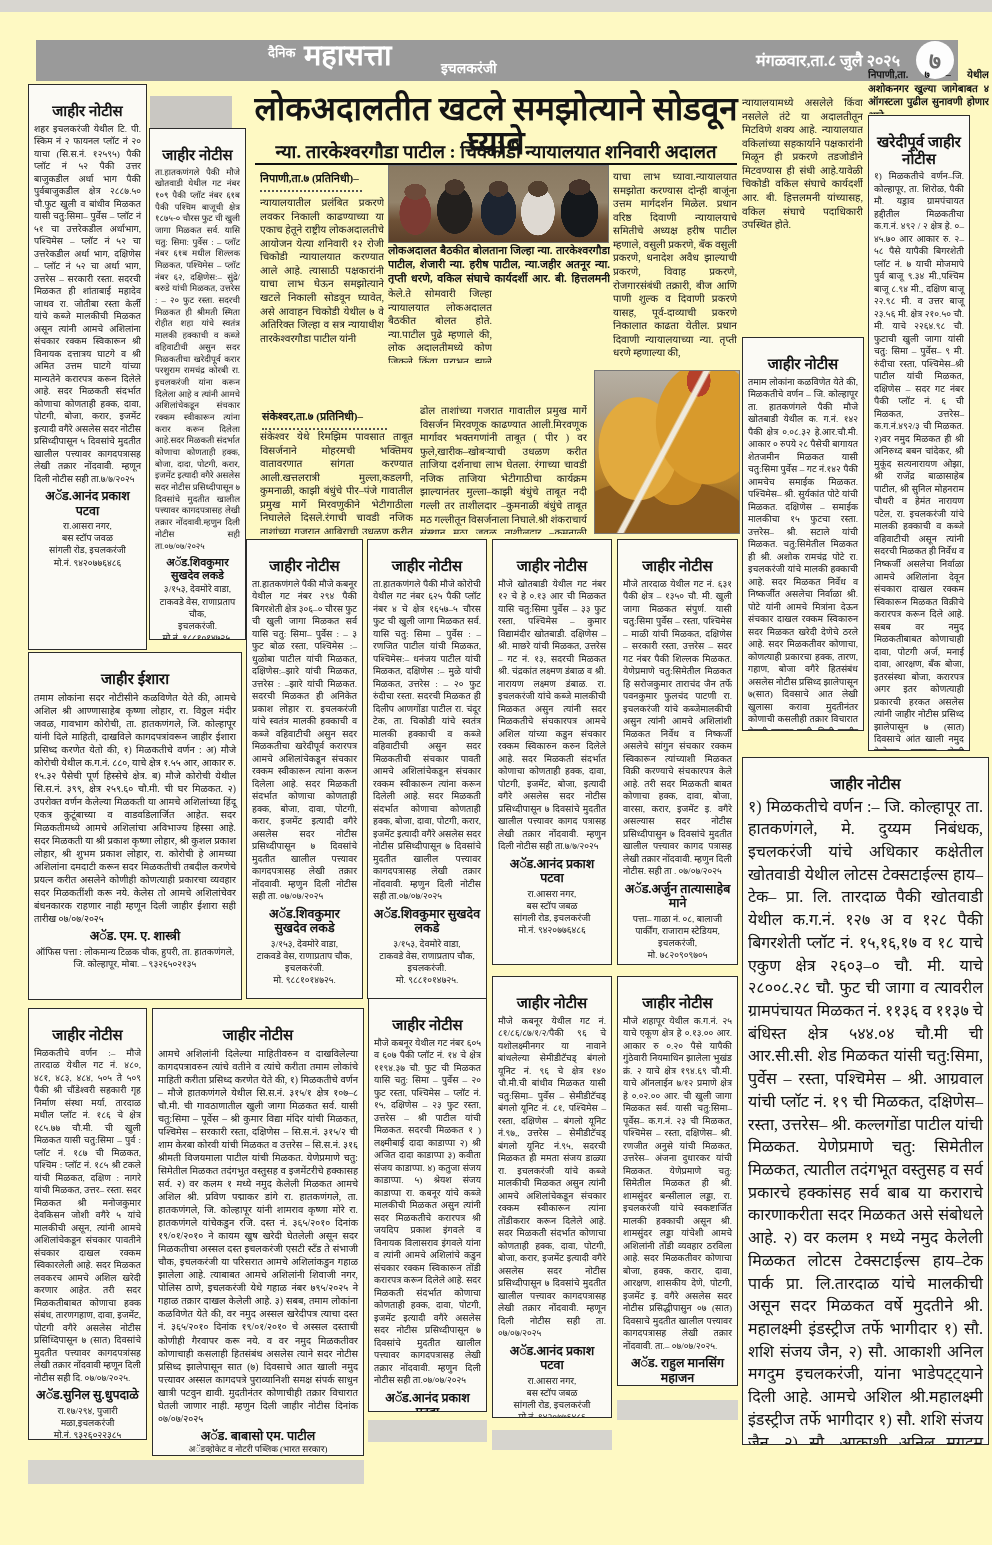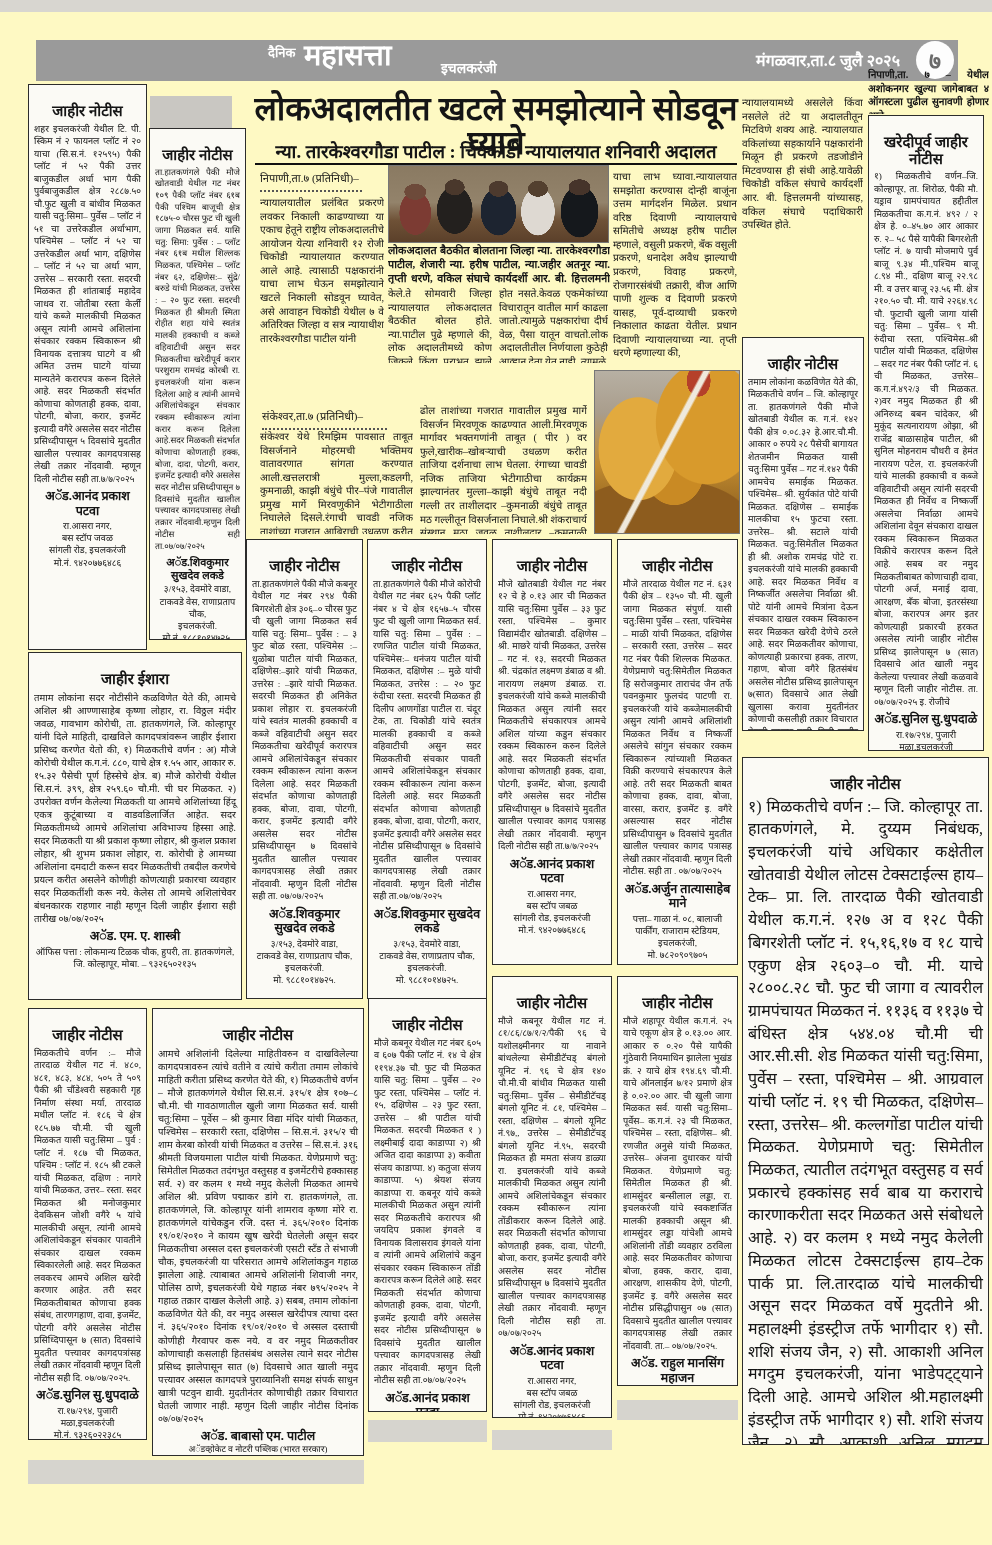--- a/index.html
+++ b/index.html
@@ -10,21 +10,21 @@
   .mast-daily{position:absolute;left:232px;top:3px;font-size:13px;font-weight:bold;color:#fff;}
   .mast-name{position:absolute;left:268px;top:0px;font-size:29px;font-weight:bold;color:#fff;line-height:1.1;}
   .mast-city{position:absolute;left:405px;top:18px;font-size:14px;font-weight:bold;color:#fff;}
   .mast-date{position:absolute;right:58px;top:9px;font-size:16px;font-weight:bold;color:#fff;text-align:center;}
   .mast-circle{position:absolute;right:4px;top:1px;width:38px;height:38px;border-radius:50%;background:#fdfdfd;color:#6a6a6a;font-size:23px;font-weight:bold;display:flex;align-items:center;justify-content:center;}
   .headline{font-size:33px;font-weight:bold;text-align:center;line-height:1.04;}
   .subhead{font-size:18.5px;font-weight:bold;text-align:center;}
   .rule{background:#111;}
   .graybox{background:#c9c7c2;}
   .gray-strip{background:#d6d4ce;}
-  .dateline{font-size:11px;font-weight:normal;}
+  .dateline{font-size:11px;font-weight:bold;}
   .dots{border-bottom:2px dotted #555;height:2px;margin:3px 0 4px;width:82%;}
   .body-txt{font-size:10.2px;line-height:1.33;text-align:justify;overflow:hidden;}
   .caption{font-size:10.8px;font-weight:bold;line-height:1.28;text-align:justify;overflow:hidden;}
   .m-head{font-size:25px;font-weight:bold;line-height:1.05;}
   .notice{border:1.4px solid #2c2c2c;background:#fbfaf5;padding:17px 5px;overflow:hidden;box-sizing:border-box;}
   .n-head{font-size:15px;font-weight:bold;text-align:center;margin:1px 0 3px;line-height:1.1;}
   .n-body{font-size:9.2px;line-height:1.36;text-align:justify;}
   .n-body.wide{font-size:16px;line-height:1.42;}
   .n-sign{font-size:12.5px;font-weight:bold;text-align:center;margin-top:4px;line-height:1.15;}
   .n-sub{font-size:8.8px;text-align:center;}
@@ -74,21 +74,20 @@
   <div class="abs" style="left:260px;top:158px;width:124px;height:196px;overflow:hidden;">
     <div class="dateline">निपाणी,ता.७ (प्रतिनिधी)–</div>
     <div class="dots"></div>
     <div class="body-txt">न्यायालयातील प्रलंबित प्रकरणे लवकर निकाली काढण्याच्या या एकाच हेतूने राष्ट्रीय लोकअदालतीचे आयोजन येत्या शनिवारी १२ रोजी चिकोडी न्यायालयात करण्यात आले आहे. त्यासाठी पक्षकारांनी याचा लाभ घेऊन समझोत्याने खटले निकाली सोडवून घ्यावेत, असे आवाहन चिकोडी येथील ७ वे अतिरिक्त जिल्हा व सत्र न्यायाधीश तारकेश्वरगौडा पाटील यांनी</div>
   </div>
 
   <div class="abs photo ph-court" style="left:388px;top:153px;width:219px;height:76px;"></div>
   <div class="abs caption" style="left:388px;top:232px;width:222px;height:40px;">लोकअदालत बैठकीत बोलताना जिल्हा न्या. तारकेश्वरगौडा पाटील, शेजारी न्या. हरीष पाटील, न्या.जहीर अतनूर न्या. तृप्ती धरणे, वकिल संघाचे कार्यदर्शी आर. बी. हित्तलमनी इत्यादी.</div>
 
   <div class="abs body-txt" style="left:388px;top:275px;width:104px;height:76px;">केले.ते सोमवारी जिल्हा न्यायालयात लोकअदालत बैठकीत बोलत होते. न्या.पाटील पुढे म्हणाले की, लोक अदालतीमध्ये कोण जिकले किंवा पराभूत झाले असे</div>
-  <div class="abs body-txt" style="left:499px;top:275px;width:109px;height:76px;">होत नसते.केवळ एकमेकांच्या विचारातून वातील मार्ग काढला जातो.त्यामुळे पक्षकारांचा दीर्घ वेळ, पैसा यातून वाचतो.लोक अदालतीतील निर्णयाला कुठेही आव्हान देता येत नाही. त्यामुळे</div>
   <div class="abs body-txt" style="left:613px;top:158px;width:124px;height:193px;">याचा लाभ घ्यावा.न्यायालयात समझोता करण्यास दोन्ही बाजूंना उत्तम मार्गदर्शन मिळेल. प्रधान वरिष्ठ दिवाणी न्यायालयाचे समितीचे अध्यक्ष हरीष पाटील म्हणाले, वसुली प्रकरणे, बँक वसुली प्रकरणे, धनादेश अवैध झाल्याची प्रकरणे, विवाह प्रकरणे, रोजगारसंबंधी तक्रारी, बीज आणि पाणी शुल्क व दिवाणी प्रकरणे यासह, पूर्व-दाव्याची प्रकरणे निकालात काढता येतील. प्रधान दिवाणी न्यायालयाच्या न्या. तृप्ती धरणे म्हणाल्या की,</div>
   <div class="abs body-txt" style="left:742px;top:84px;width:121px;height:238px;">न्यायालयामध्ये असलेले किंवा नसलेले तंटे या अदालतीतून मिटविणे शक्य आहे. न्यायालयात वकिलांच्या सहकार्याने पक्षकारांनी मिळून ही प्रकरणे तडजोडीने मिटवण्यास ही संधी आहे.यावेळी चिकोडी वकिल संघाचे कार्यदर्शी आर. बी. हित्तलमनी यांच्यासह, वकिल संघाचे पदाधिकारी उपस्थित होते.</div>
 
   <div class="abs body-txt" style="left:868px;top:56px;width:121px;height:46px;font-weight:bold;">निपाणी,ता. ७ – येथील अशोकनगर खुल्या जागेबाबत ४ ऑगस्टला पुढील सुनावणी होणार आहे.</div>
 
   <div class="abs" style="left:262px;top:396px;width:152px;">
     <div class="dateline">संकेश्वर,ता.७ (प्रतिनिधी)–</div>
     <div class="dots"></div>
   </div>
   <div class="abs body-txt" style="left:260px;top:418px;width:153px;height:104px;">संकेश्वर येथे रिमझिम पावसात ताबूत विसर्जनाने मोहरमची भक्तिमय वातावरणात सांगता करण्यात आली.खत्तलरात्री मुल्ला,कडलगी, कुमनाळी, काझी बंधुंचे पीर–पंजे गावातील प्रमुख मार्गे मिरवणुकीने भेटीगाठीला निघालेले दिसले.रंगाची चावडी नजिक ताशांच्या गजरात आबिराची उधळण करीत पीर–पंजे भेटीगाठीचा कार्यक्रम झाला. रविवारी सायंकाळी ताबूतांची ( ताजियांची)</div>
@@ -154,21 +153,21 @@
 इचलकरंजी,
 मो. ७८२०९०९७०५</div>
   </div>
 
   <div class="abs notice" style="left:742px;top:325px;width:122px;height:394px;">
     <div class="n-head">जाहीर नोटीस</div>
     <div class="n-body">तमाम लोकांना कळविणेत येते की, मिळकतीचे वर्णन – जि. कोल्हापूर ता. हातकणंगले पैकी मौजे खोतबाडी येथील क. ग.नं. १४२ पैकी क्षेत्र ०.०८.३२ हे.आर.चौ.मी. आकार ० रुपये २८ पैसेची बागायत शेतजमीन मिळकत यासी चतु:सिमा पुर्वेस – गट नं.१४२ पैकी आमचेच समाईक मिळकत. पश्चिमेस– श्री. सुर्यकांत पोटे यांची मिळकत. दक्षिणेस – समाईक मालकीचा १५ फुटचा रस्ता. उत्तरेस– श्री. सटाले यांची मिळकत. चतु:सिमेतील मिळकत ही श्री. अशोक रामचंद्र पोटे रा. इचलकरंजी यांचे मालकी हक्काची आहे. सदर मिळकत निर्वेध व निष्कर्जीत असलेचा निर्वाळा श्री. पोटे यांनी आमचे मित्रांना देऊन संचकार दाखल रक्कम स्विकारुन सदर मिळकत खरेदी देणेचे ठरले आहे. सदर मिळकतीवर कोणाचा, कोणत्याही प्रकारचा हक्क, तारण, गहाण, बोजा वगैरे हितसंबंध असलेस नोटीस प्रसिध्द झालेपासून ७(सात) दिवसाचे आत लेखी खुलासा करावा मुदतीनंतर कोणाची कसलीही तक्रार विचारात घेतली जाणार नाही. दिली जाहीर नोटीस. दि.०७/०७/२०२५</div>
 
   </div>
 
-  <div class="abs notice" style="left:868px;top:103px;width:116px;height:636px;">
+  <div class="abs notice" style="left:868px;top:103px;width:102px;height:636px;">
     <div class="n-head">खरेदीपूर्व जाहीर नोटीस</div>
     <div class="n-body">१) मिळकतीचे वर्णन–जि. कोल्हापूर, ता. शिरोळ, पैकी मौ. यड्राव ग्रामपंचायत हद्दीतील मिळकतीचा क.ग.नं. ४९२ / २ क्षेत्र हे. ०–४५.७० आर आकार रु. २– ५८ पैसे यापैकी बिगरशेती प्लॉट नं. ७ याची मोजमापे पुर्व बाजू ९.३४ मी.,पश्चिम बाजू ८.९४ मी., दक्षिण बाजू २२.९८ मी. व उत्तर बाजू २३.५६ मी. क्षेत्र २१०.५० चौ. मी. याचे २२६४.९८ चौ. फुटाची खुली जागा यांसी चतु: सिमा – पुर्वेस– ९ मी. रुंदीचा रस्ता, पश्चिमेस–श्री पाटील यांची मिळकत, दक्षिणेस – सदर गट नंबर पैकी प्लॉट नं. ६ ची मिळकत, उत्तरेस– क.ग.नं.४९२/३ ची मिळकत. २)वर नमुद मिळकत ही श्री अनिरुध्द बबन चांदेकर, श्री मुकूंद सत्यनारायण ओझा, श्री राजेंद्र बाळासाहेब पाटील, श्री सुनिल मोहनराम चौधरी व हेमंत नारायण पटेल, रा. इचलकरंजी यांचे मालकी हक्काची व कब्जे वहिवाटीची असून त्यांनी सदरची मिळकत ही निर्वेध व निष्कर्जी असलेचा निर्वाळा आमचे अशिलांना देवून संचकारा दाखल रक्कम स्विकारून मिळकत विक्रीचे करारपत्र करून दिले आहे. सबब वर नमुद मिळकतीबाबत कोणाचाही दावा, पोटगी अर्ज, मनाई दावा, आरक्षण, बँक बोजा, इतरसंस्था बोजा, करारपत्र अगर इतर कोणत्याही प्रकारची हरकत असलेस त्यांनी जाहीर नोटीस प्रसिध्द झालेपासून ७ (सात) दिवसाचे आंत खाली नमुद केलेल्या पत्त्यावर लेखी कळवावे म्हणून दिली जाहीर नोटीस. ता. ०७/०७/२०२५ इ. रोजीचे</div>
     <div class="n-sign">अॅड.सुनिल सु.धुपदाळे</div>
     <div class="n-addr">रा.१७/२९४, पुजारी
 मळा,इचलकरंजी
 मो.नं. ९३२६०२२३८५</div>
   </div>
 
   <div class="abs notice" style="left:28px;top:640px;width:214px;height:348px;">
     <div class="n-head">जाहीर ईशारा</div>

